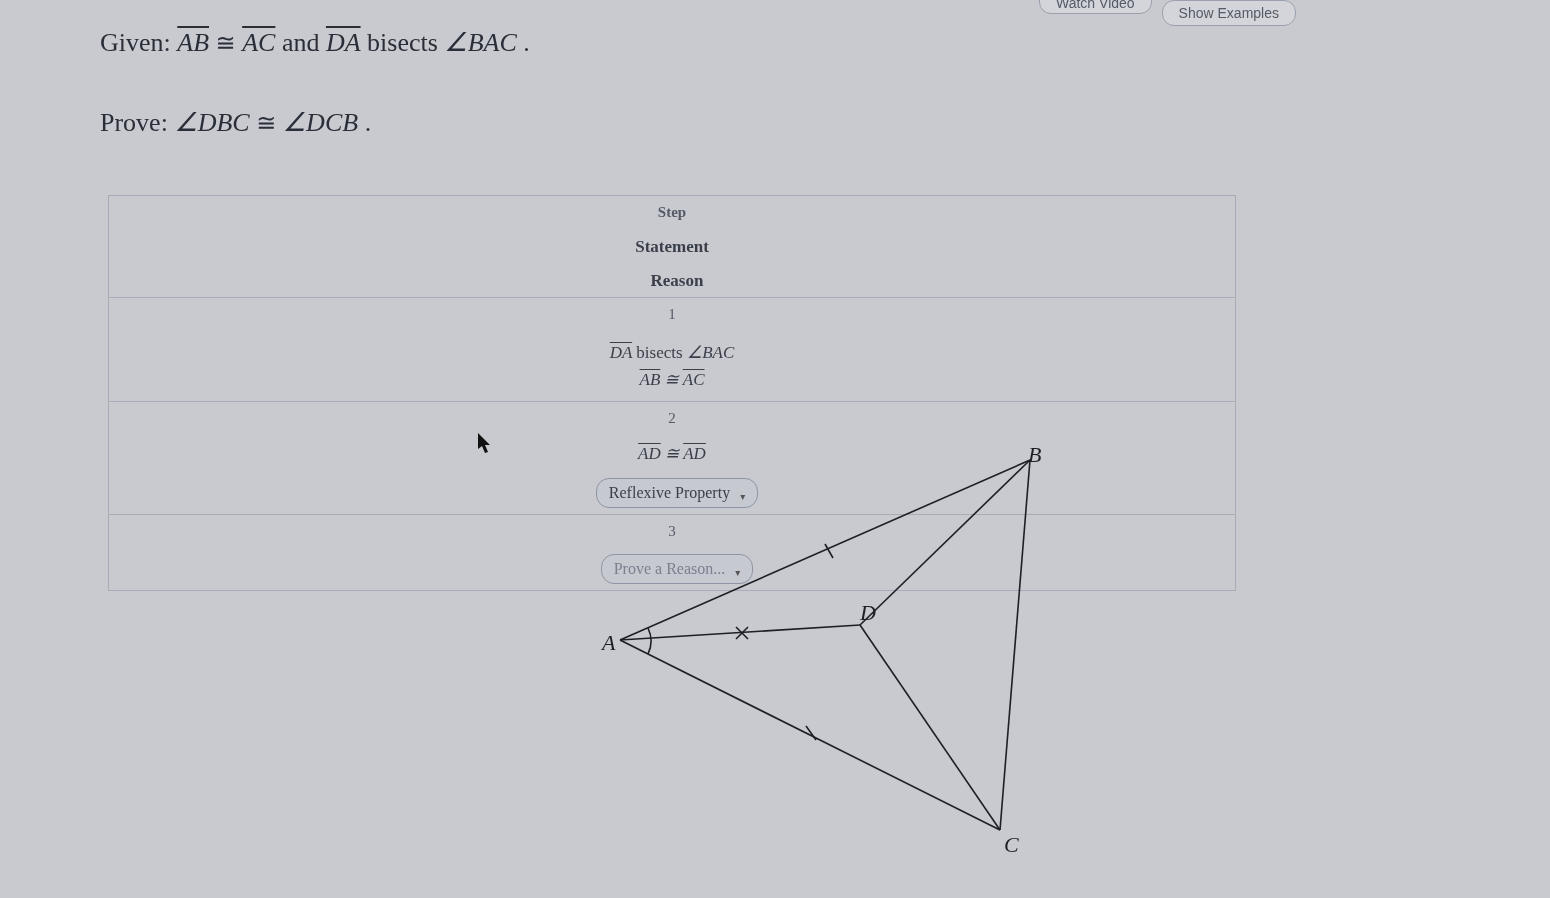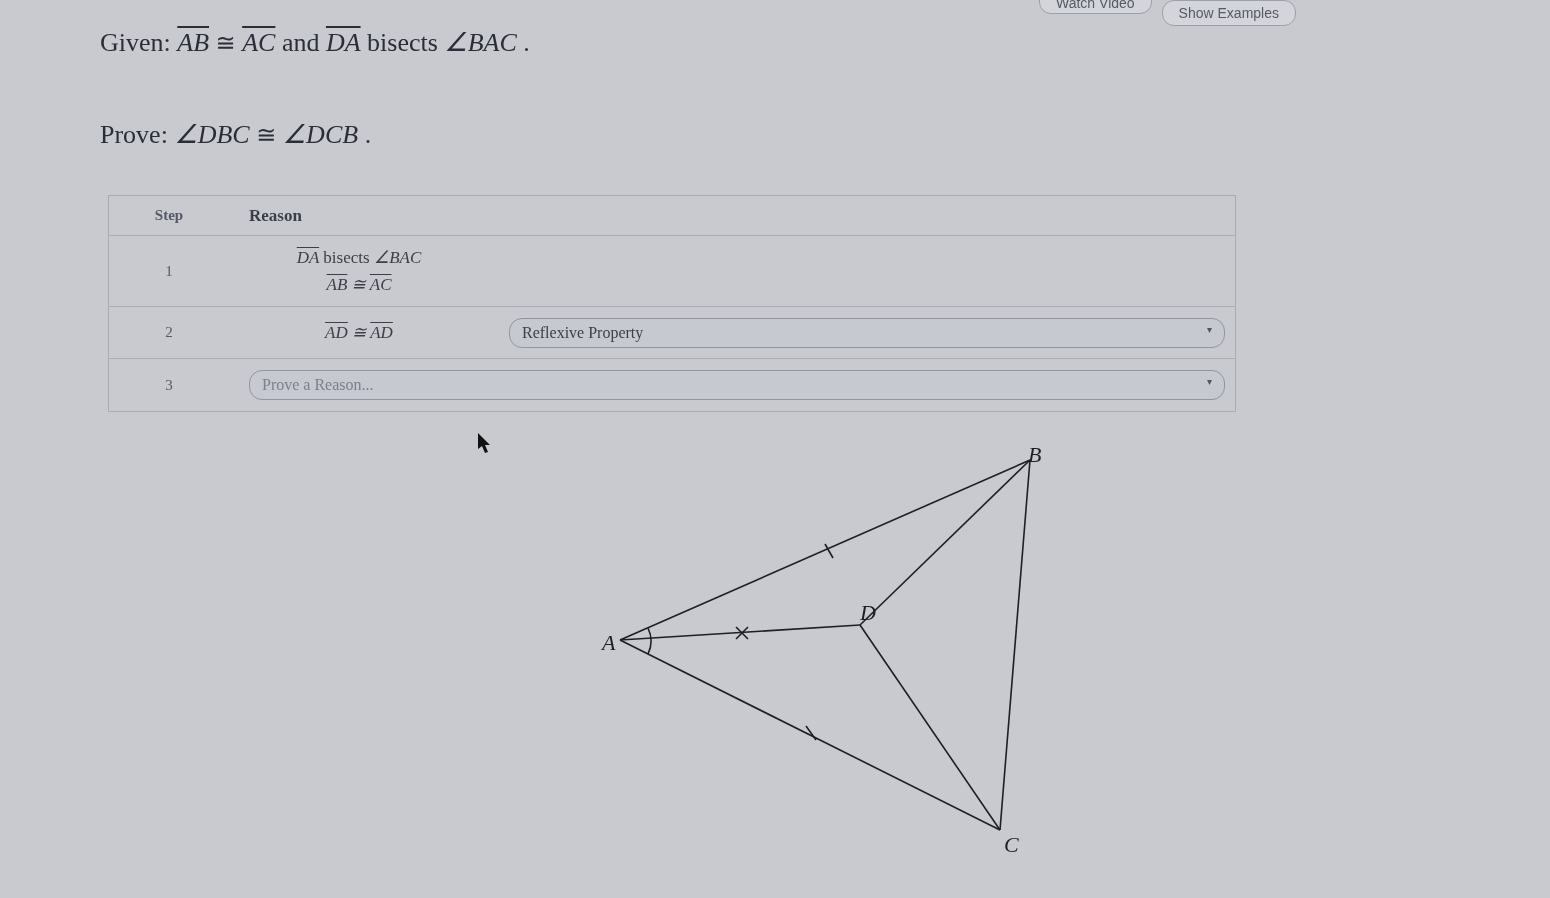--- a/index.html
+++ b/index.html
@@ -44,37 +44,38 @@
   }
   .problem-text {
     position: absolute;
     top: 22px;
     left: 100px;
     font-size: 26px;
     color: #2a2e38;
     line-height: 1.6;
   }
   .problem-text .line2 {
-    margin-top: 50px;
+    margin-top: 38px;
   }
   .seg { text-decoration: overline; font-style: italic; }
   .it { font-style: italic; }
   .cong { font-size: 24px; }
   .proof-table {
     position: absolute;
     top: 195px;
     left: 108px;
     right: 90px;
     border: 1px solid #a6acb9;
   }
   .row {
     display: flex;
     border-bottom: 1px solid #a6acb9;
     min-height: 52px;
     align-items: center;
+    flex-direction: column;
   }
   .row:last-child { border-bottom: none; }
   .row.header {
     font-weight: bold;
     font-family: Georgia, serif;
     font-size: 16px;
     color: #2a2e38;
     min-height: 40px;
   }
   .col-step {
@@ -99,21 +100,21 @@
   }
   .col-stmt .stmt-line { display: block; line-height: 1.6; }
   .col-reason {
     flex: 1;
     padding: 6px 10px 6px 20px;
     font-size: 17px;
     color: #3b3f4a;
   }
   .reason-select {
     display: flex;
-    align-items: flex-start;
+    align-items: flex-end;
     justify-content: space-between;
     border: 1px solid #8f95a4;
     border-radius: 13px;
     background: #c6c9d0;
     padding: 5px 12px;
     font-size: 16px;
     color: #3b3f4a;
     cursor: pointer;
     width: 100%;
   }
@@ -174,20 +175,21 @@
       <span class="it">∠DBC</span>
       <span class="cong">≅</span>
       <span class="it">∠DCB</span>
       <span>.</span>
     </div>
   </div>
 
   <div class="proof-table">
     <div class="row header">
       <div class="col-step">Step</div>
+      <div class="col-stmt">Statement</div>
       <div class="col-reason">Reason</div>
     </div>
 
     <div class="row">
       <div class="col-step">1</div>
       <div class="col-stmt">
         <span class="stmt-line">
           <span class="seg">DA</span>
           <span style="font-style:normal"> bisects </span>
           <span>∠BAC</span>

